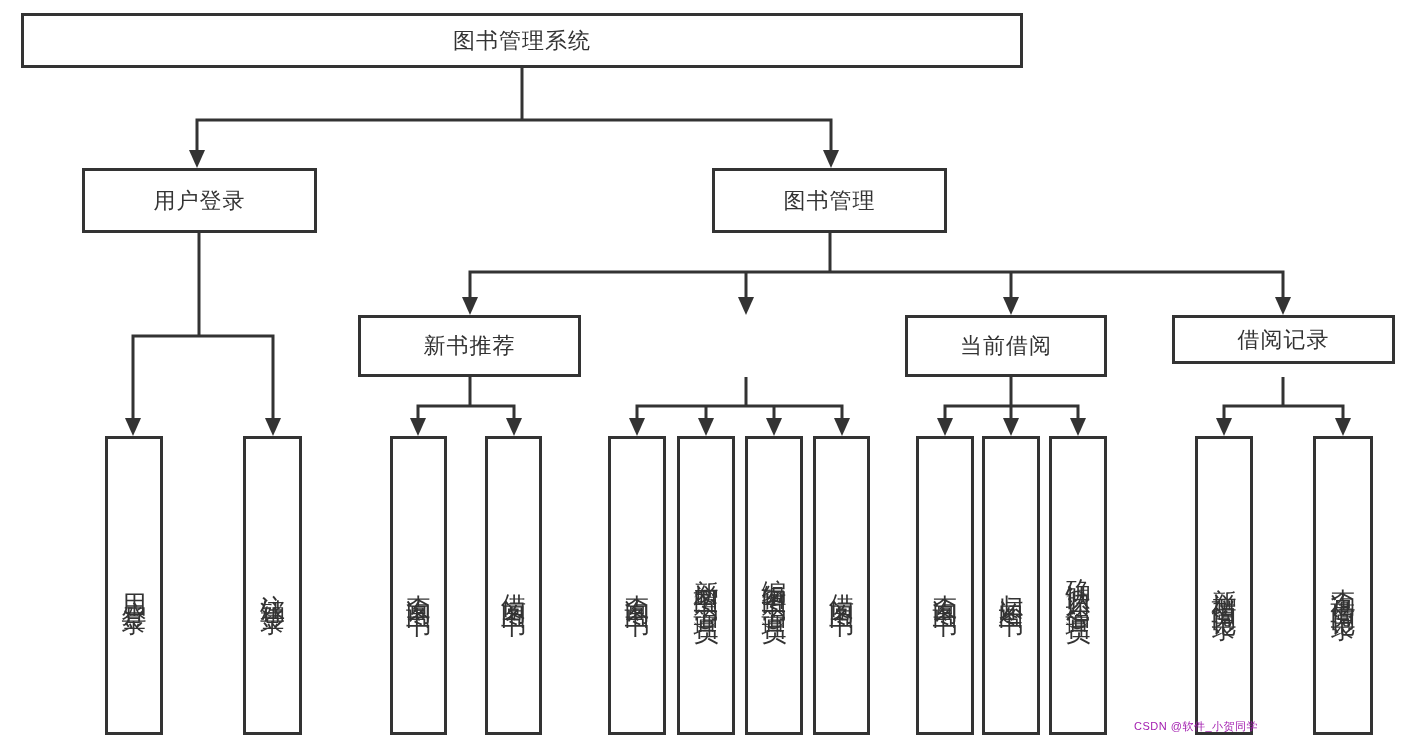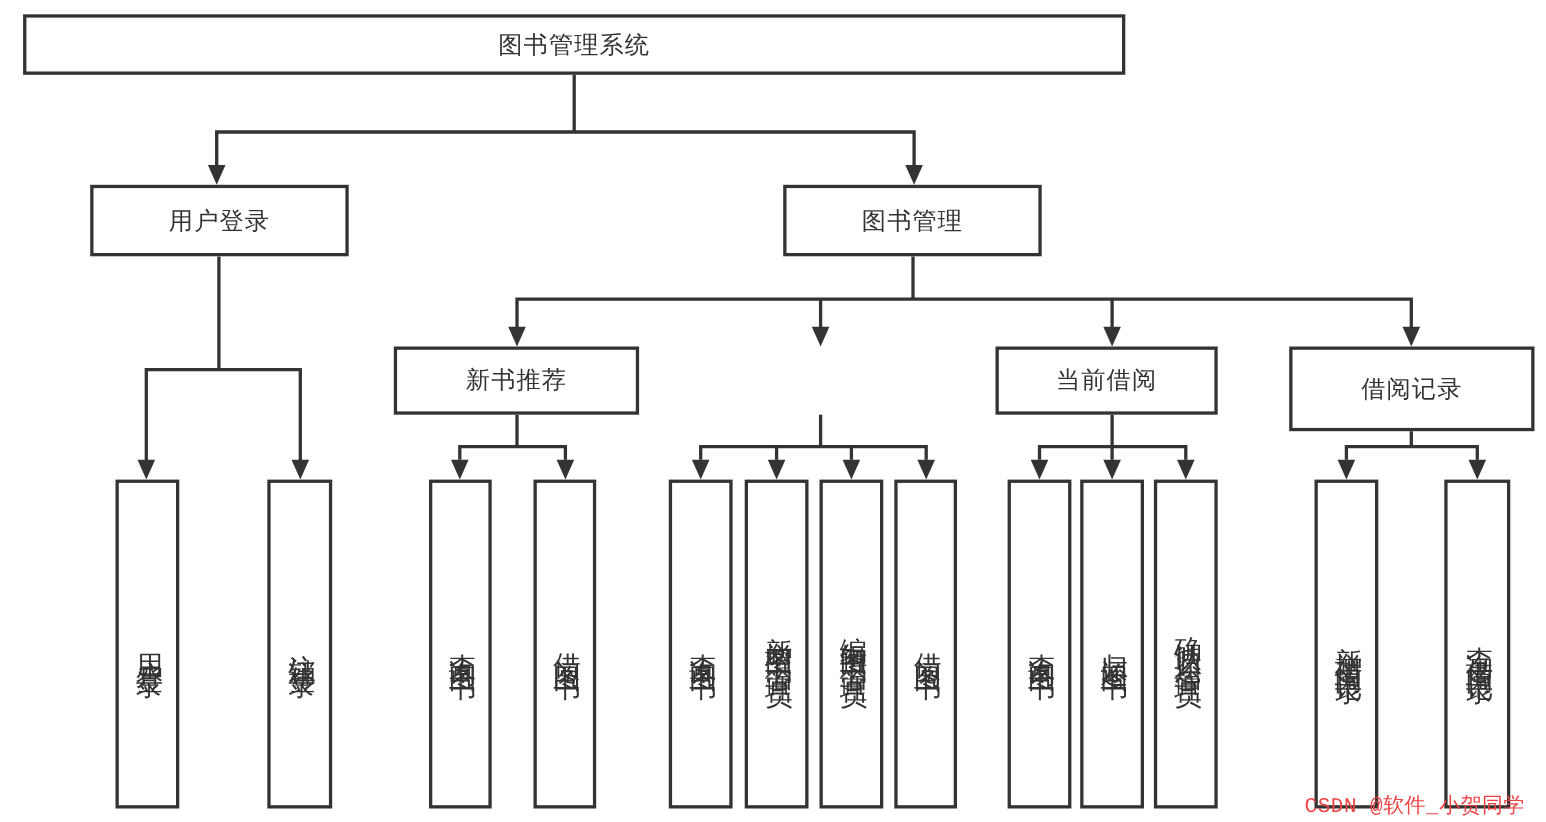--- a/index.html
+++ b/index.html
@@ -1,37 +1,37 @@
 <!DOCTYPE html>
 <html><head>
 <meta charset="utf-8">
 <style>
   html,body{margin:0;padding:0;background:#fff;}
   .canvas{
     position:relative;width:1405px;height:747px;background:#ffffff;
-    font-family:Liberation Mono, monospace;overflow:hidden;text-align:right;
+    font-family:Liberation Sans, sans-serif;overflow:hidden;text-align:right;
   }
   .wires{position:absolute;left:0;top:0;width:1405px;height:747px;}
   .hbox{
     position:absolute;box-sizing:border-box;background:#ffffff;
     border:3px solid #333333;display:flex;align-items:center;justify-content:center;
     font-size:22px;color:#333333;letter-spacing:1px;white-space:nowrap;
   }
   .vbox{
     position:absolute;box-sizing:border-box;background:#ffffff;
     border:3px solid #333333;display:flex;align-items:center;justify-content:center;
     top:436px;height:299px;
   }
   .vbox span{
     writing-mode:vertical-rl;text-orientation:mixed;
     font-size:25px;line-height:1;letter-spacing:6px;color:#333333;white-space:nowrap;
   }
   .watermark{
-    position:absolute;left:1186px;top:719px;z-index:9;
-    font-size:19px;color:#ef4444;letter-spacing:0.5px;white-space:nowrap;
+    position:absolute;left:1134px;top:719px;z-index:9;
+    font-size:11px;color:#a21caf;letter-spacing:0.5px;white-space:nowrap;
   }
 </style>
 </head>
 <body>
 
 <div class="canvas">
 
   <svg class="wires" viewBox="0 0 1405 747">
     <g stroke="#333333" stroke-width="3" fill="none">
 
@@ -95,21 +95,21 @@
   <div class="hbox" style="left:358px;top:315px;width:223px;height:62px">
     <span>新书推荐</span>
   </div>
 
   <div class="hbox" style="left:712px;top:168px;width:235px;height:65px">
     <span>图书管理</span>
   </div>
   <div class="hbox" style="left:905px;top:315px;width:202px;height:62px">
     <span>当前借阅</span>
   </div>
-  <div class="hbox" style="left:1172px;top:315px;width:223px;height:77px">
+  <div class="hbox" style="left:1172px;top:315px;width:223px;height:49px">
     <span>借阅记录</span>
   </div>
 
   <div class="vbox" style="left:105px;width:58px">
     <span>用户登录</span>
   </div>
   <div class="vbox" style="left:243px;width:59px">
     <span>注销登录</span>
   </div>
 

